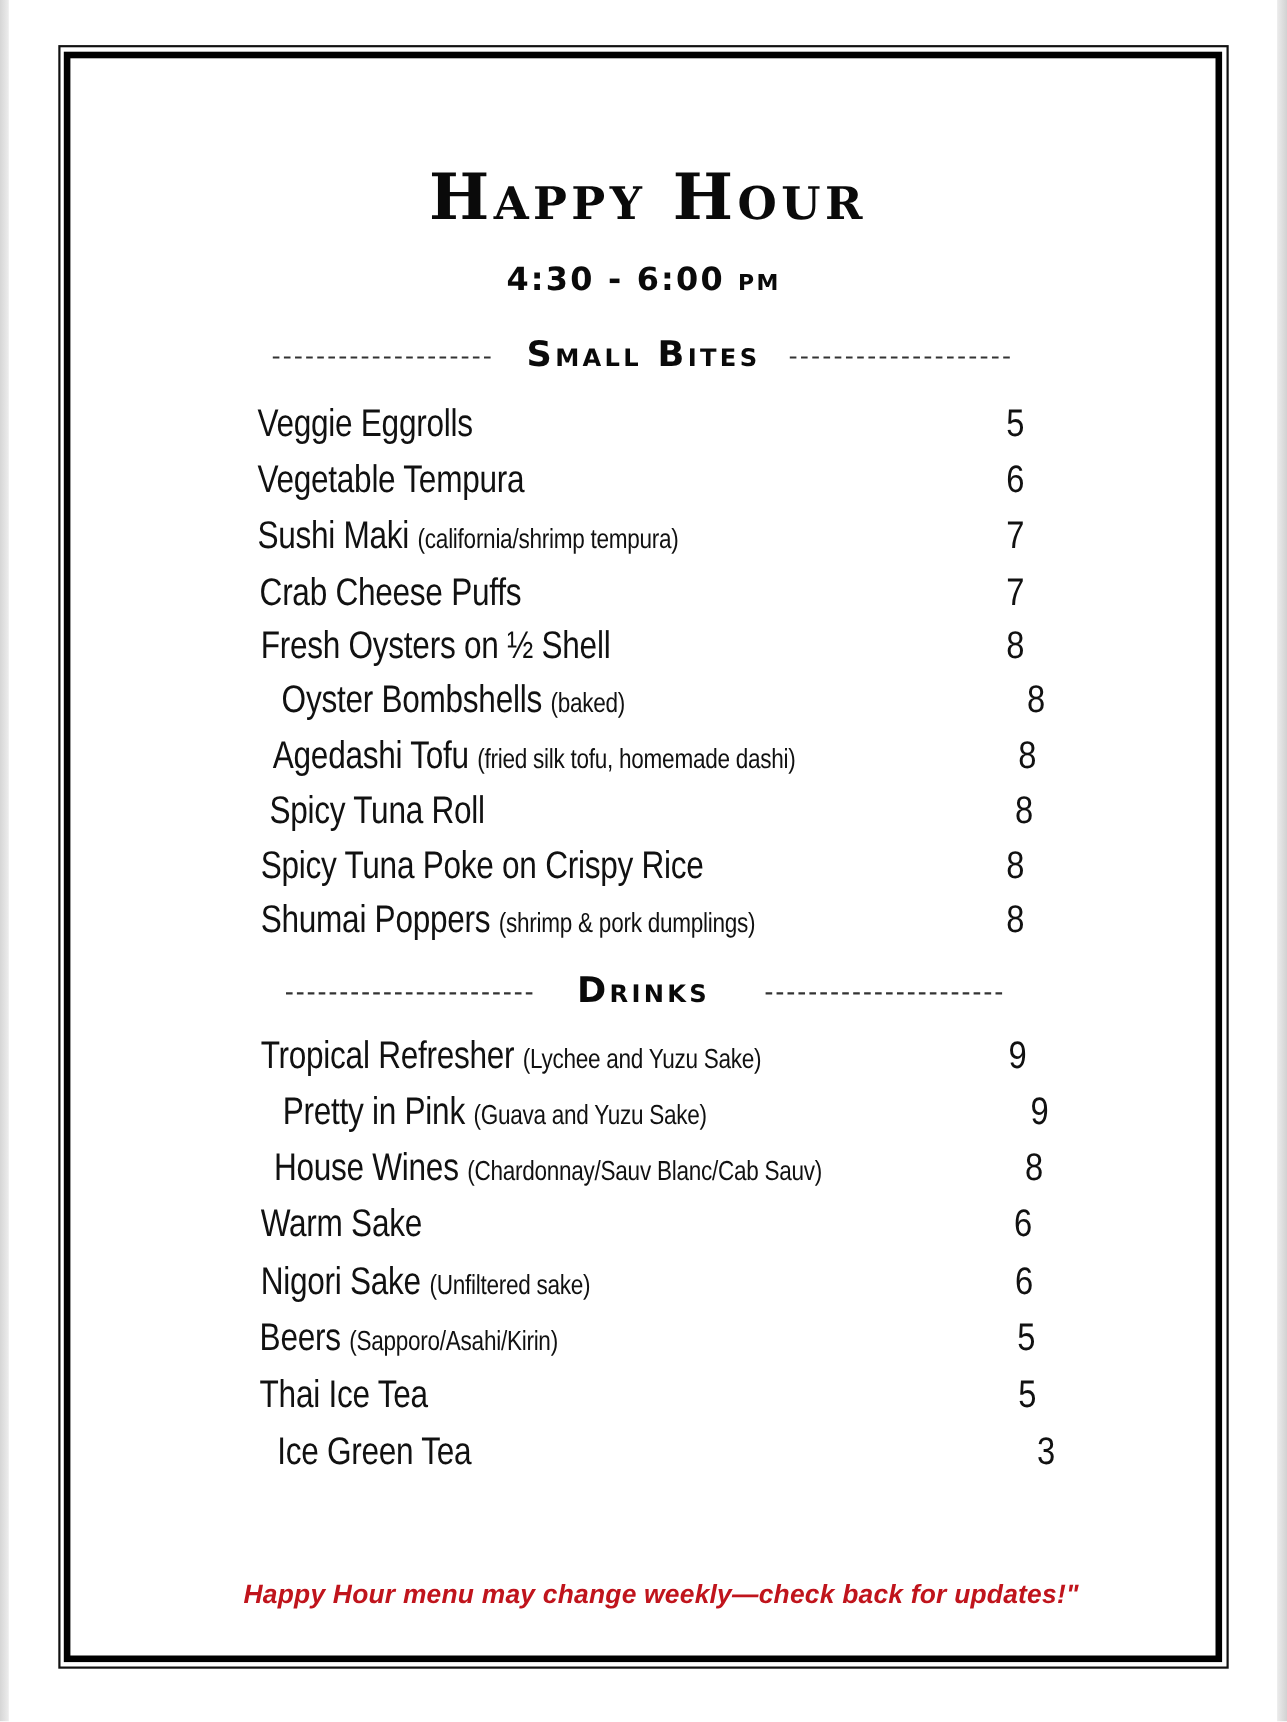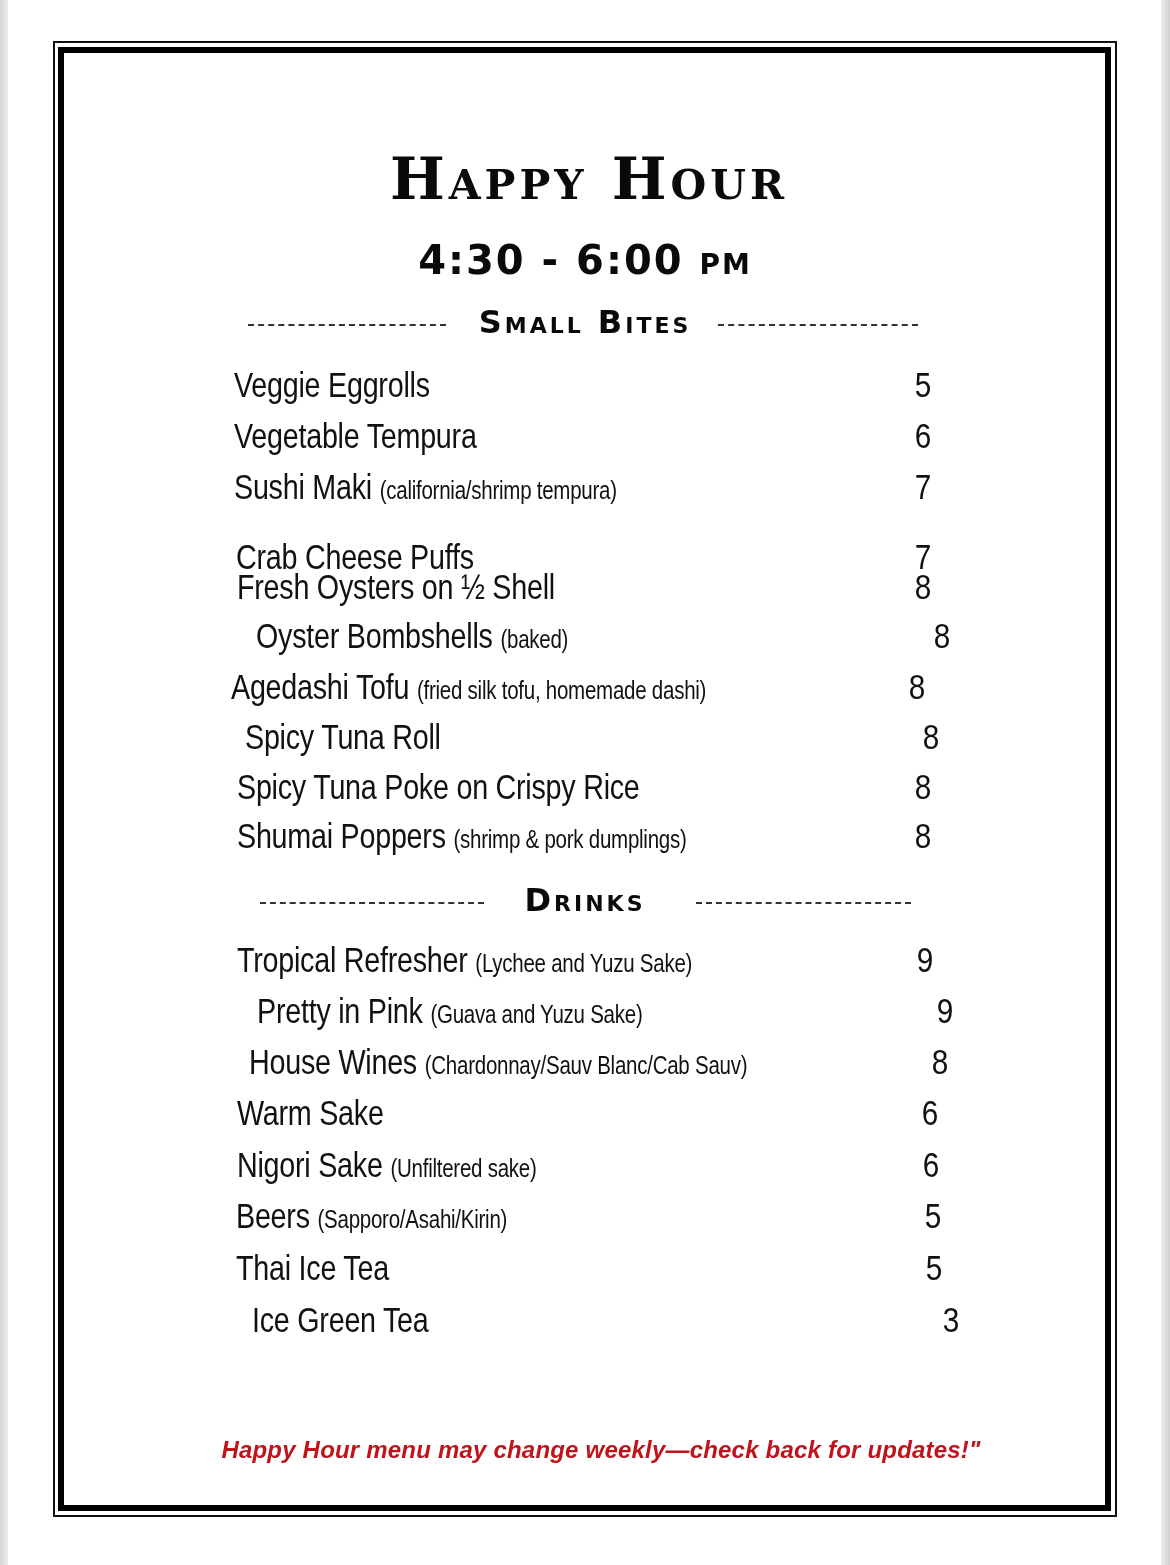--- a/index.html
+++ b/index.html
@@ -23,21 +23,21 @@
     position: absolute; left: 0; width: 1170px; top: 150px; text-align: center;
     font-family: "DejaVu Serif", "Liberation Serif", serif;
     font-variant: small-caps; font-weight: bold;
     font-size: 58px; letter-spacing: 4px; color: #0a0a0a; line-height: 1;
     transform: translateX(4px);
   }
   .hours {
     position: absolute; left: 0; width: 1170px; top: 240px; text-align: center;
     font-family: "DejaVu Sans", "Liberation Sans", sans-serif;
     font-variant: small-caps; font-weight: bold;
-    font-size: 40px; letter-spacing: 2px; color: #0a0a0a; line-height: 1;
+    font-size: 29px; letter-spacing: 2px; color: #0a0a0a; line-height: 1;
   }
   .section-head {
     position: absolute; left: 0; width: 1170px; height: 40px;
   }
   .section-head .dash {
     position: absolute; top: 22px; height: 0;
     border-top: 2px dashed #333;
   }
   .section-head .label {
     position: absolute; top: 0; left: 0; width: 1170px; text-align: center;
@@ -89,33 +89,33 @@
   <span class="price" style="left:674px;">5</span>
 </div>
 <div class="row" style="left:234px; top:414px; width:710px;">
   <span class="name"><span>Vegetable Tempura</span></span>
   <span class="price" style="left:674px;">6</span>
 </div>
 <div class="row" style="left:234px; top:465px; width:710px;">
   <span class="name"><span>Sushi Maki</span> <span class="note">(california/shrimp tempura)</span></span>
   <span class="price" style="left:674px;">7</span>
 </div>
-<div class="row" style="left:236px; top:535px; width:710px;">
+<div class="row" style="left:236px; top:517px; width:710px;">
   <span class="name"><span>Crab Cheese Puffs</span></span>
   <span class="price" style="left:672px;">7</span>
 </div>
 <div class="row" style="left:237px; top:565px; width:710px;">
   <span class="name"><span>Fresh Oysters on ½ Shell</span></span>
   <span class="price" style="left:671px;">8</span>
 </div>
 <div class="row" style="left:237px; top:614px; width:710px;margin-left:19px;">
   <span class="name"><span>Oyster Bombshells</span> <span class="note">(baked)</span></span>
   <span class="price" style="left:671px;">8</span>
 </div>
-<div class="row" style="left:231px; top:665px; width:710px;">
+<div class="row" style="left:248px; top:665px; width:710px;">
   <span class="name"><span>Agedashi Tofu</span> <span class="note">(fried silk tofu, homemade dashi)</span></span>
   <span class="price" style="left:671px;">8</span>
 </div>
 <div class="row" style="left:245px; top:715px; width:710px;text-decoration:underline;">
   <span class="name"><span>Spicy Tuna Roll</span></span>
   <span class="price" style="left:671px;">8</span>
 </div>
 <div class="row" style="left:237px; top:765px; width:710px;">
   <span class="name"><span>Spicy Tuna Poke on Crispy Rice</span></span>
   <span class="price" style="left:671px;">8</span>

